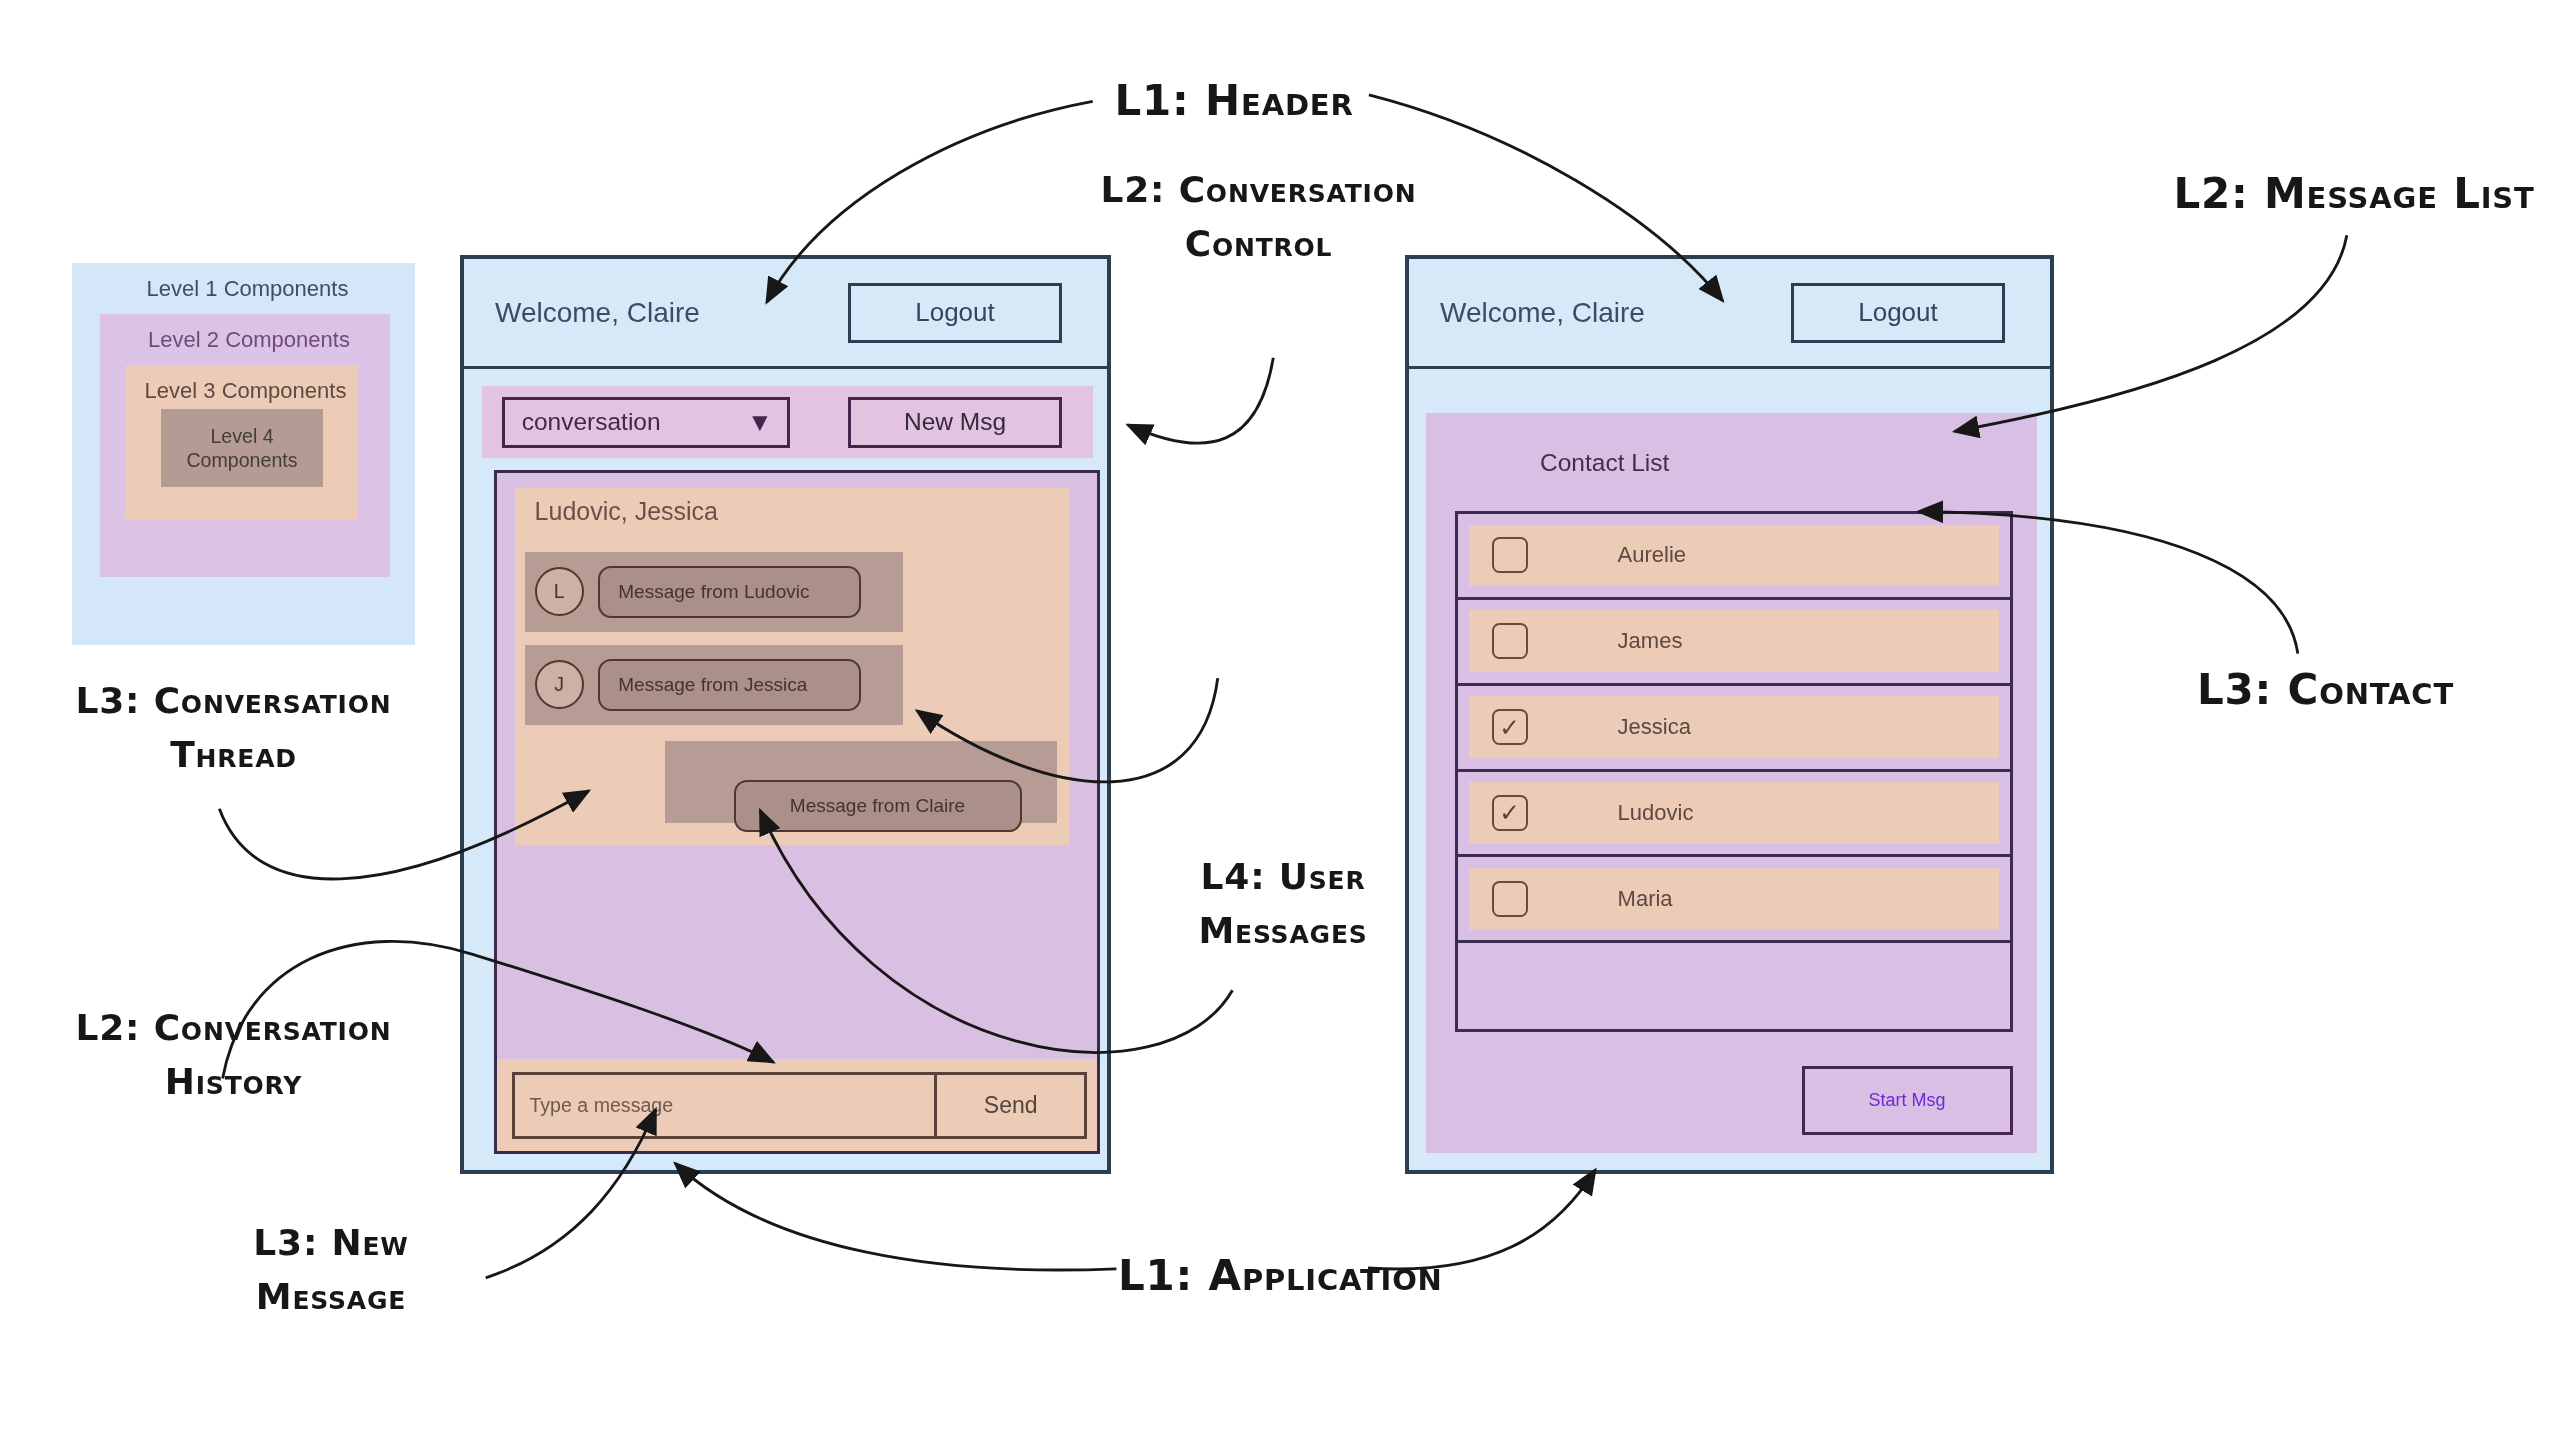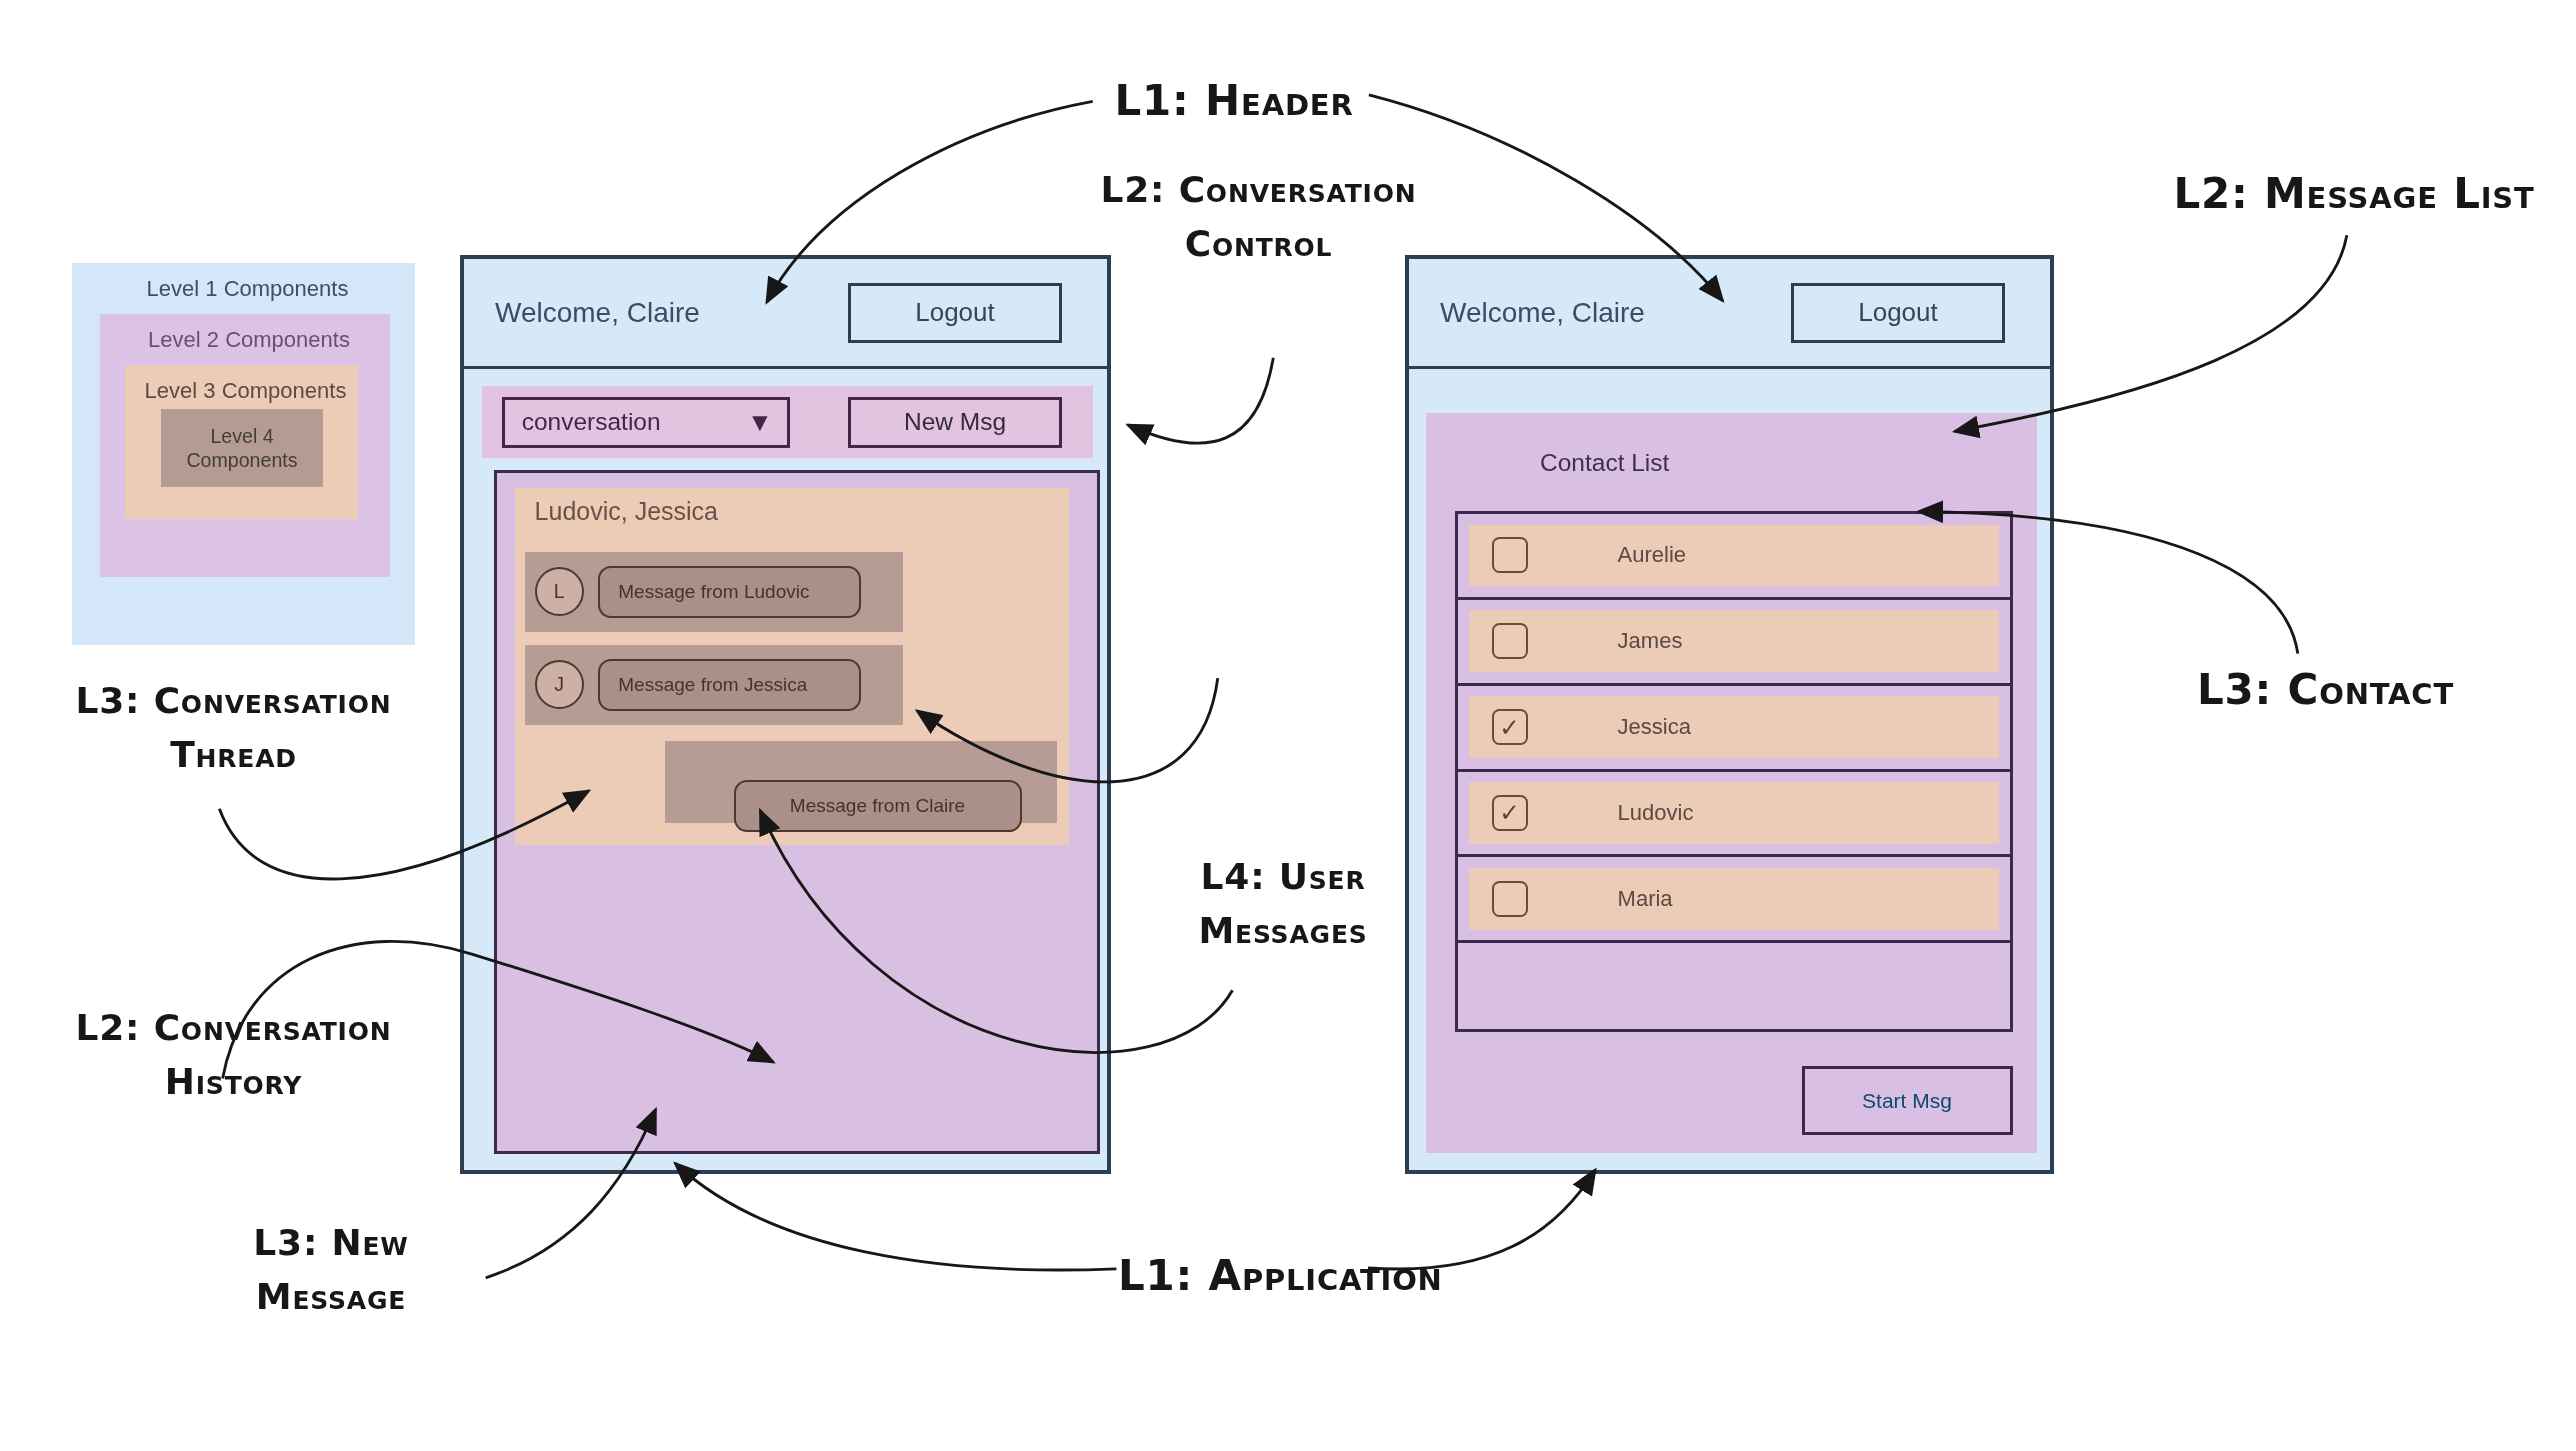--- a/index.html
+++ b/index.html
@@ -83,21 +83,21 @@
   .contact-row { position:relative; border-bottom:3.3px solid #3a2b4e; }
   .contact-row:last-child { border-bottom:none; }
   .contact-strip { position:absolute; left:10.6px; right:10.6px; top:10.6px; bottom:10.6px;
                    background:#eccbb7; display:flex; align-items:center; }
   .checkbox { margin-left:23px; width:36px; height:36px; border:2.5px solid #6b4a3a;
               border-radius:7.4px; display:flex; align-items:center; justify-content:center;
               font-size:24.5px; color:#5b4334; flex:0 0 auto; }
   .contact-name { margin-left:90px; font-size:22px; color:#5c4a42; }
   .start-btn { position:absolute; right:24.5px; bottom:18px; width:211px; height:69px;
                border:3.3px solid #46244c; display:flex; align-items:center; justify-content:center;
-               font-size:21px; color:#0c4a6e; background:transparent; }
+               font-size:18px; color:#6d28d9; background:transparent; }
 
   
   .note { position:absolute; font-family:"DejaVu Sans", sans-serif; font-weight:800;
           font-variant:small-caps; color:#171717; text-align:center;
           letter-spacing:0.8px; line-height:1.5; }
   .note-1line { white-space:nowrap; font-size:42px; }
   .note-2line { font-size:36px; }
   .n-l1-header       { left:1087px; top:69px;   width:294px; }
   .n-l2-conv-control { left:1050px; top:163px;  width:417px; }
   .n-l2-contact-list { left:2162px; top:162px;  width:384px; }
@@ -156,20 +156,26 @@
         <div class="msg-row msg-row-2">
           <div class="avatar">J</div>
           <div class="bubble">Message from Jessica</div>
         </div>
 
         <div class="msg-row-user">
           <div class="bubble bubble-user">Message from Claire</div>
         </div>
       </div>
 
+      <div class="composer">
+        <div class="composer-row">
+          <input class="composer-input" type="text" placeholder="Type a message" style="">
+          <div class="send-btn">Send</div>
+        </div>
+      </div>
     </div>
   </div>
 
   <div class="app app-right">
     <div class="app-header">
       <span class="welcome">Welcome, Claire</span>
       <div class="btn-blue">Logout</div>
     </div>
 
     <div class="contact-region">

